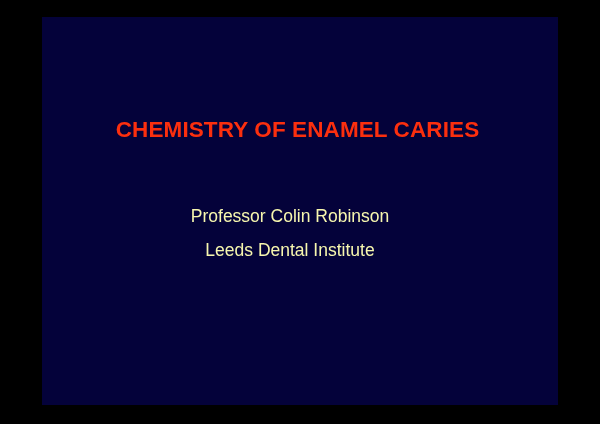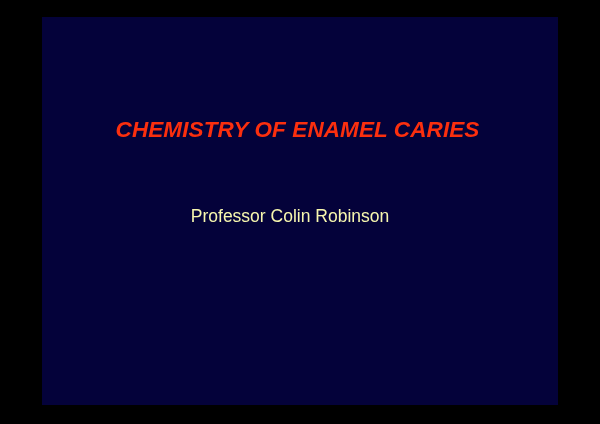--- a/index.html
+++ b/index.html
@@ -51,21 +51,20 @@
 
   #slide-title {
     display: inline-block;
     color: #fb2f0e;
     font-family: "Liberation Sans", sans-serif;
     font-weight: bold;
     font-size: 22.5px;
     line-height: 26px;
     letter-spacing: 0.1px;
     white-space: nowrap;
-    font-style: italic;
   }
 
   
   #subtitle-block {
     position: absolute;
     left: 0;
     top: 182px;
     width: 496px;   
     text-align: center;
   }
@@ -87,18 +86,19 @@
 
   <div id="slide">
     <div id="slide-content">
 
       <div id="title-block">
         <span id="slide-title">CHEMISTRY OF ENAMEL CARIES</span>
       </div>
 
       <div id="subtitle-block">
         <span class="subtitle-line">Professor Colin Robinson</span>
+        <span class="subtitle-line">Leeds Dental Institute</span>
       </div>
 
     </div>
   </div>
 
 </div>
 
 </body></html>

